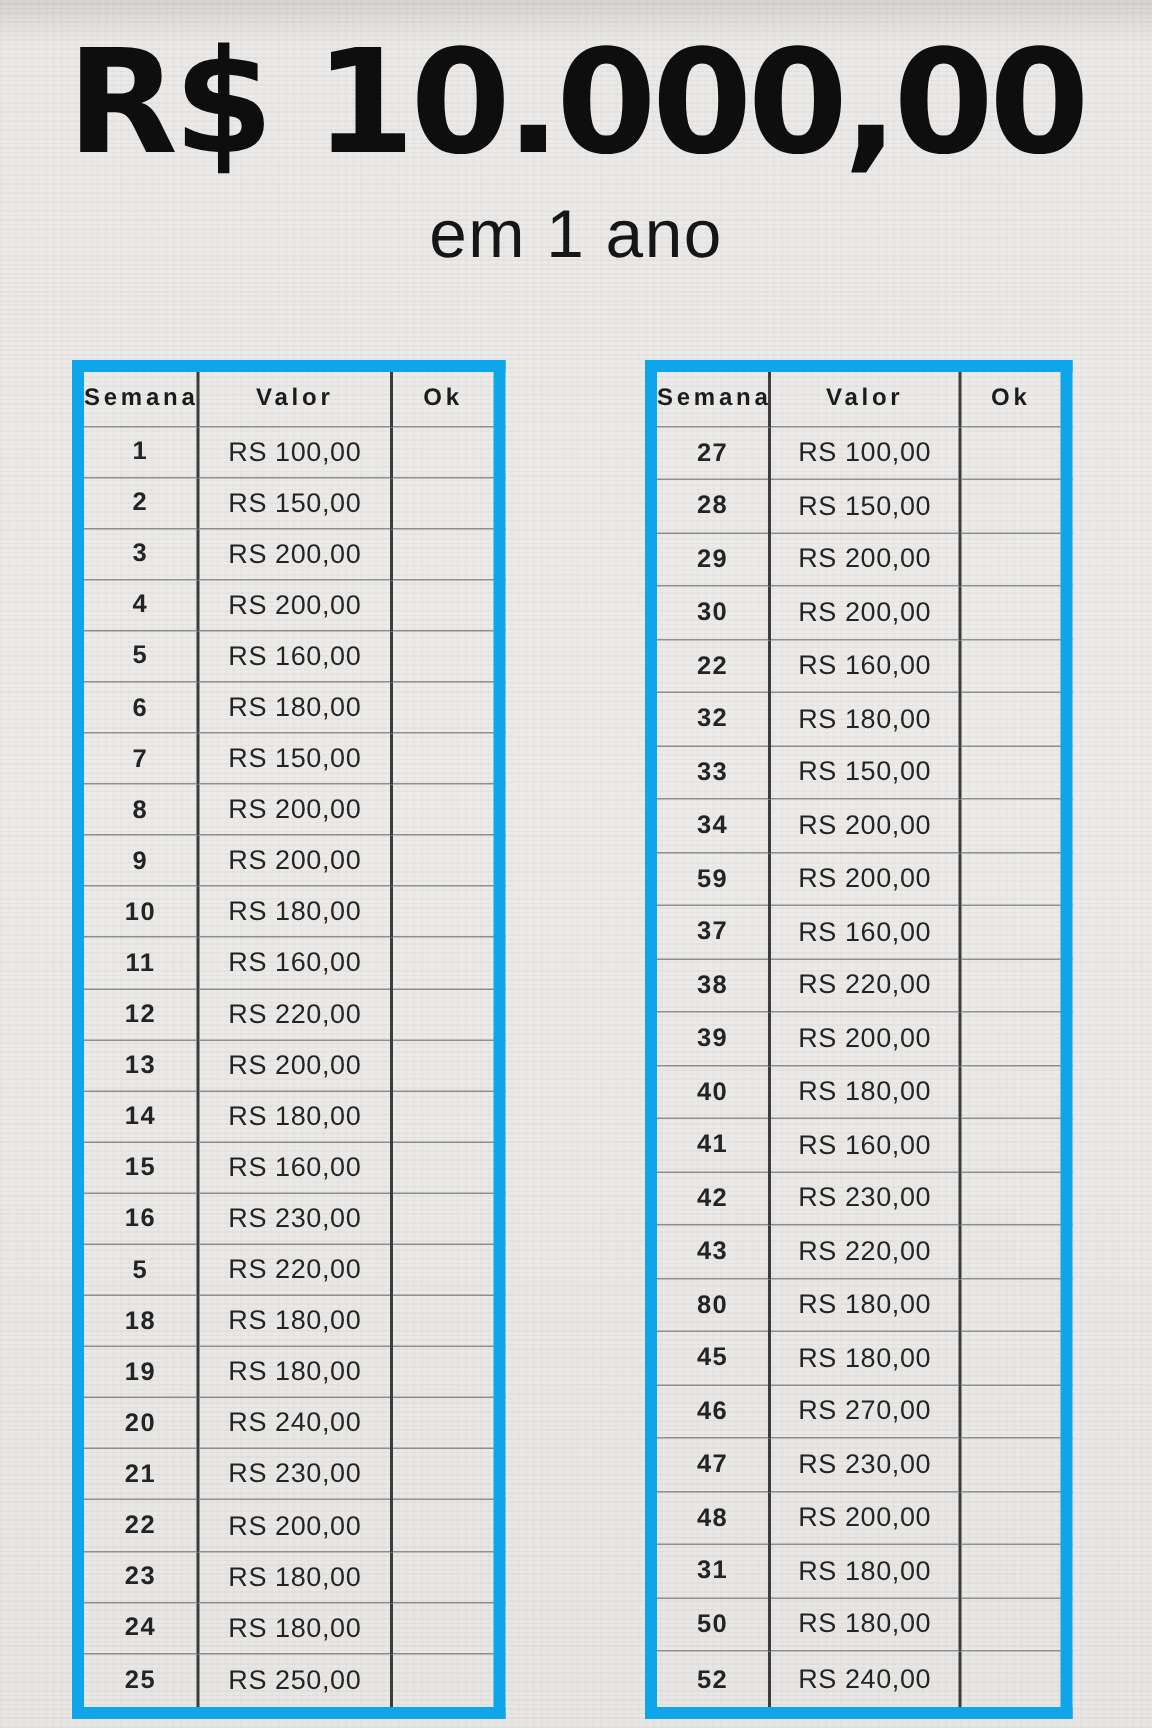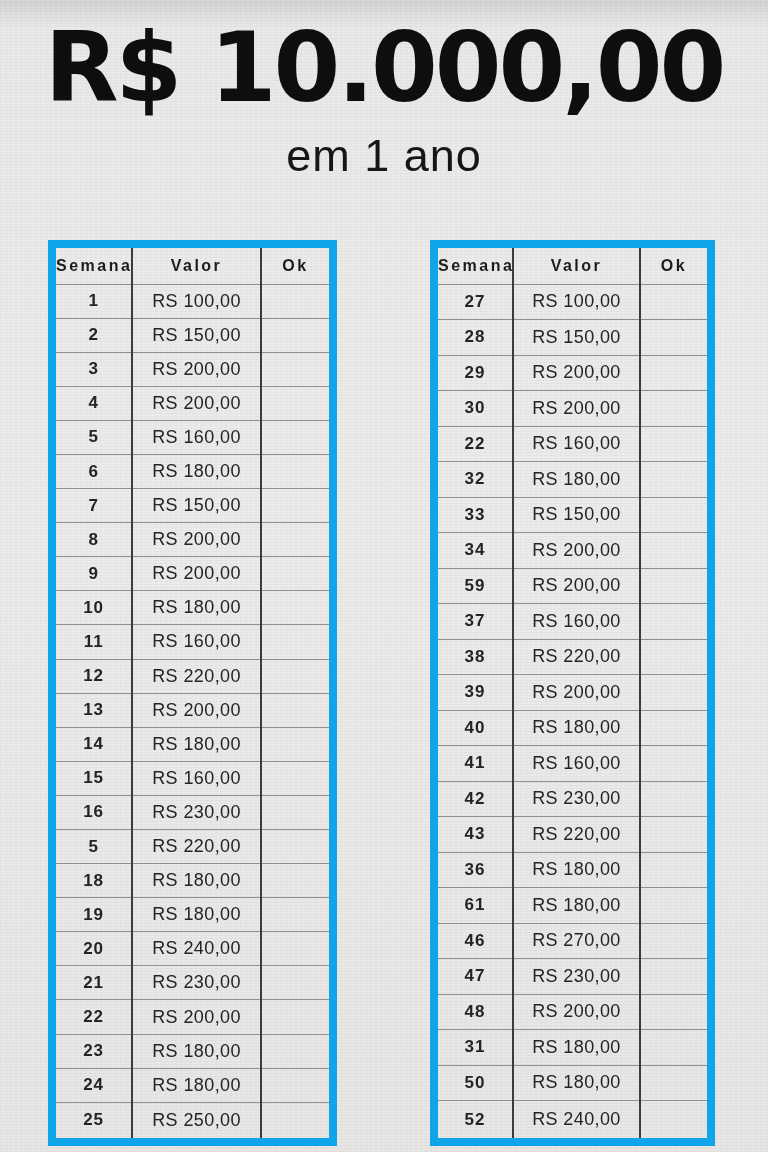--- a/index.html
+++ b/index.html
@@ -300,26 +300,26 @@
             <td class="c0">42</td>
             <td class="c1">RS 230,00</td>
             <td class="c2"></td>
           </tr>
           <tr>
             <td class="c0">43</td>
             <td class="c1">RS 220,00</td>
             <td class="c2"></td>
           </tr>
           <tr>
-            <td class="c0">36</td>
-            <td class="c1">RS 180,00</td>
-            <td class="c2"></td>
-          </tr>
-          <tr>
-            <td class="c0">61</td>
+            <td class="c0">80</td>
+            <td class="c1">RS 180,00</td>
+            <td class="c2"></td>
+          </tr>
+          <tr>
+            <td class="c0">45</td>
             <td class="c1">RS 180,00</td>
             <td class="c2"></td>
           </tr>
           <tr>
             <td class="c0">46</td>
             <td class="c1">RS 270,00</td>
             <td class="c2"></td>
           </tr>
           <tr>
             <td class="c0">47</td>

